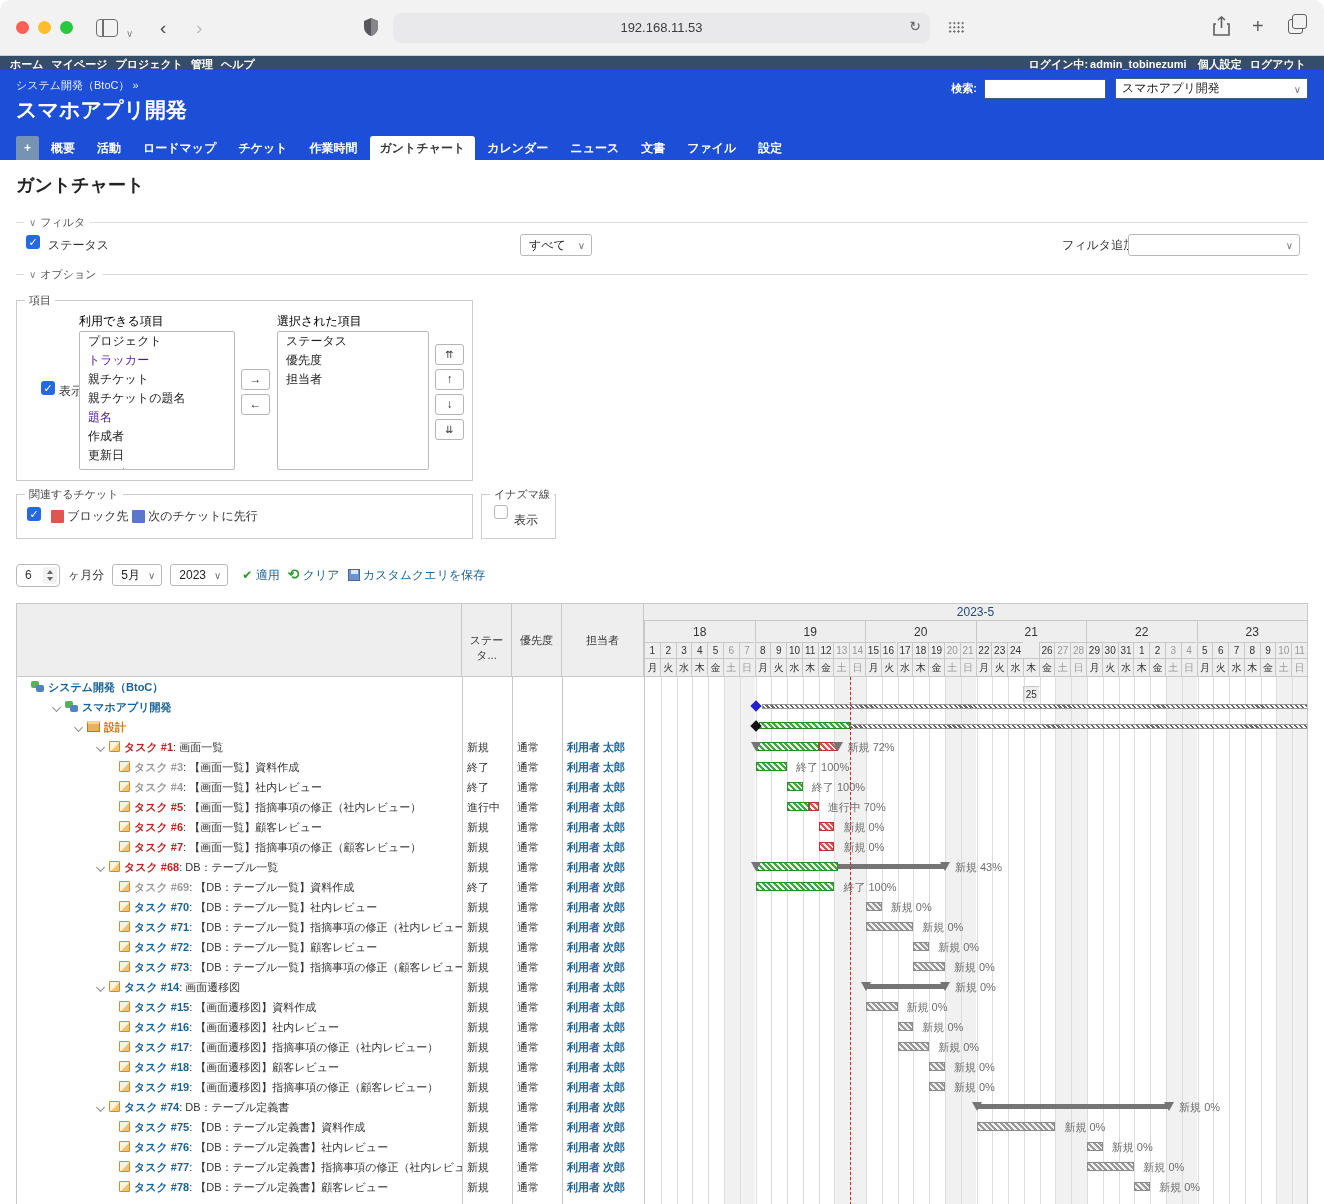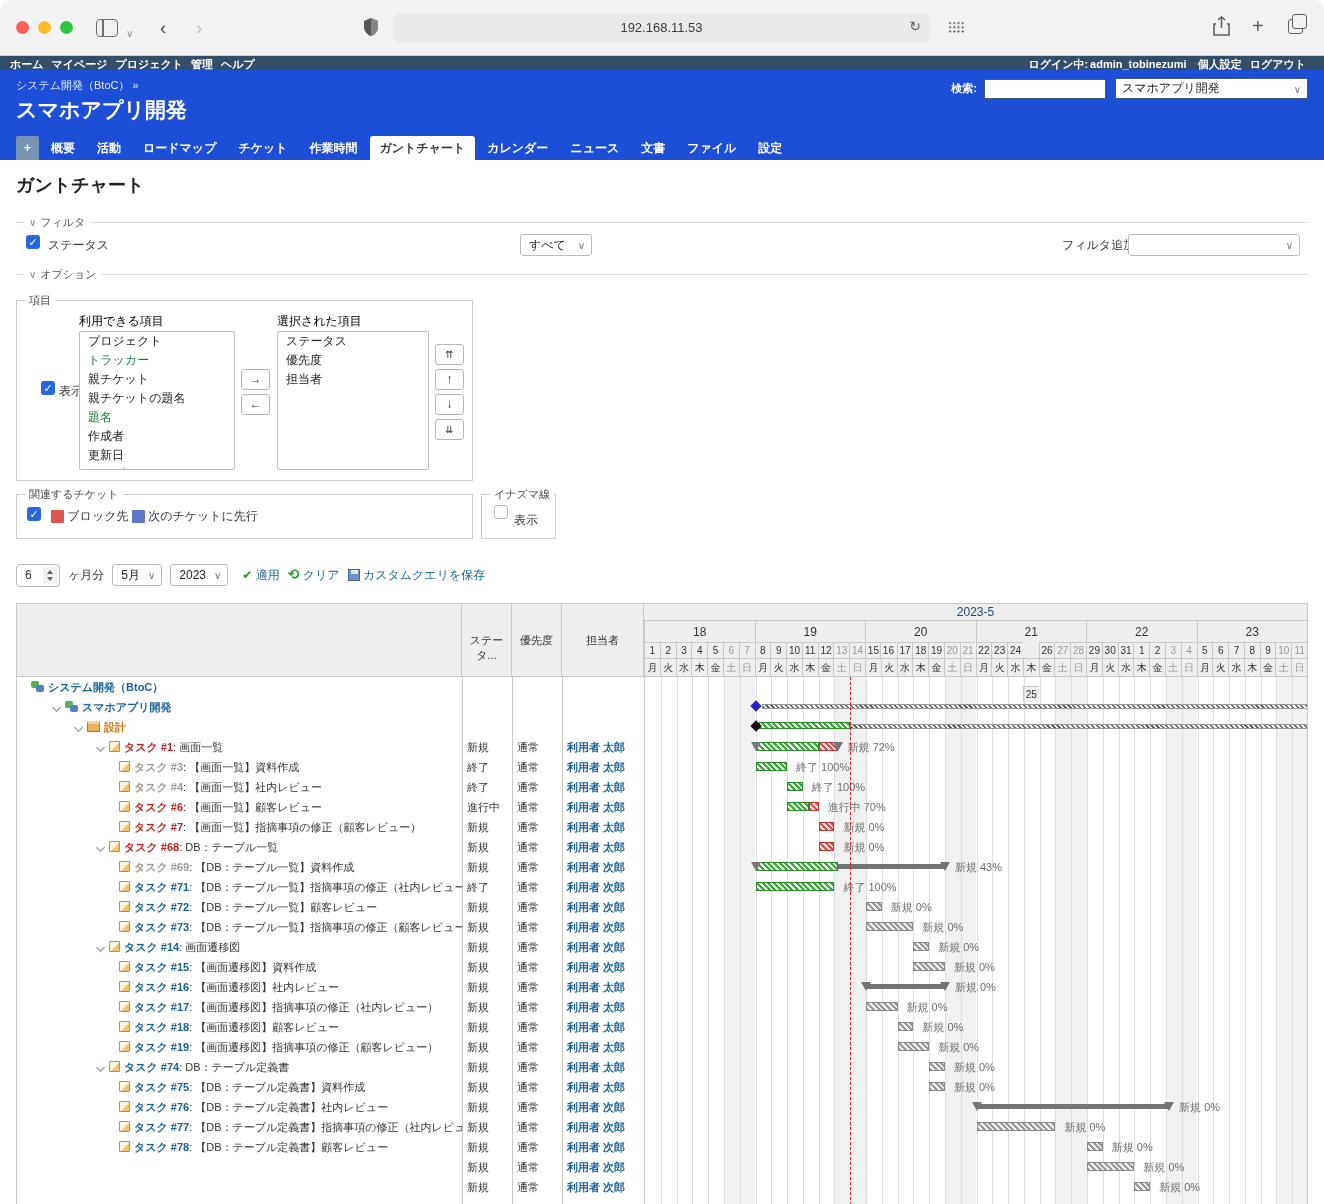--- a/index.html
+++ b/index.html
@@ -57,21 +57,21 @@
 
   .checkbox { display:inline-block; width:14px; height:14px; border-radius:3px; background:#2668e0; color:#fff; font-size:11px; line-height:14px; text-align:center; vertical-align:middle; }
   .checkbox.off { background:#fff; border:1px solid #b5b5b5; }
   .sel { position:relative; display:inline-block; background:#fff; border:1px solid #b9b9b9; border-radius:3px; font-size:12px; color:#222; line-height:20px; padding:0 18px 0 8px; height:22px; }
 
   .optbox { position:absolute; border:1px solid #ccc; background:#fff; }
   .optbox .blegend { position:absolute; top:-8px; left:8px; background:#fff; padding:0 4px; font-size:11px; color:#444; }
   .listlabel { position:absolute; font-size:12px; color:#000000; }
   .multisel { position:absolute; border:1px solid #bbb; border-radius:2px; background:#fff; overflow:hidden; font-size:12px; }
   .multisel .opt { padding:1px 8px; color:#222; line-height:17px; }
-  .multisel .opt.dis { color:#15803d; }
+  .multisel .opt.dis { color:#4c1d95; }
   .sqbtn { position:absolute; width:29px; height:21px; border:1px solid #b5b5b5; border-radius:3px; background:#fff; text-align:center; line-height:19px; font-size:12px; color:#333; cursor:pointer; }
 
   .swatch { display:inline-block; width:13px; height:13px; vertical-align:middle; border-radius:1px; }
 
   .ctrl-row { position:absolute; left:16px; top:563px; height:24px; display:flex; align-items:center; gap:8px; font-size:12px; color:#333; }
   .spinner { position:relative; width:44px; height:23px; border:1px solid #b9b9b9; border-radius:4px; background:#fff; line-height:21px; padding-left:8px; }
   .spin-btns { position:absolute; right:2px; top:2px; width:14px; height:17px; border-radius:3px; background:#f2f2f2; }
   .spin-btns::before { content:""; position:absolute; left:4px; top:3px; border-left:3px solid transparent; border-right:3px solid transparent; border-bottom:4px solid #666; }
   .spin-btns::after { content:""; position:absolute; left:4px; bottom:3px; border-left:3px solid transparent; border-right:3px solid transparent; border-top:4px solid #666; }
   .linkish { color:#1a6398; text-decoration:none; cursor:pointer; }
@@ -389,24 +389,26 @@
           </div>
         </div>
       <div class="gbody" id="gbody">
           <div class="gcol" style="left: 0px; width: 445px;">
             <div class="grow" style="padding-left: 14px;"><span class="ico-proj"></span><a class="lk-project">システム開発（BtoC）</a></div>
             <div class="grow" style="padding-left: 36px;"><span class="expander"></span><span class="ico-proj"></span><a class="lk-project">スマホアプリ開発</a></div>
             <div class="grow" style="padding-left: 58px;"><span class="expander"></span><span class="ico-pkg"></span><a class="lk-version">設計</a></div>
             <div class="grow" style="padding-left: 80px;"><span class="expander"></span><span class="ico-tkt"></span><a class="lk-red">タスク #1</a><span class="subj-text">: 画面一覧</span></div>
             <div class="grow" style="padding-left: 102px;"><span class="ico-tkt"></span><a class="lk-closed">タスク #3</a><span class="subj-text">: 【画面一覧】資料作成</span></div>
             <div class="grow" style="padding-left: 102px;"><span class="ico-tkt"></span><a class="lk-closed">タスク #4</a><span class="subj-text">: 【画面一覧】社内レビュー</span></div>
+            <div class="grow" style="padding-left: 102px;"><span class="ico-tkt"></span><a class="lk-red">タスク #5</a><span class="subj-text">: 【画面一覧】指摘事項の修正（社内レビュー）</span></div>
             <div class="grow" style="padding-left: 102px;"><span class="ico-tkt"></span><a class="lk-red">タスク #6</a><span class="subj-text">: 【画面一覧】顧客レビュー</span></div>
             <div class="grow" style="padding-left: 102px;"><span class="ico-tkt"></span><a class="lk-red">タスク #7</a><span class="subj-text">: 【画面一覧】指摘事項の修正（顧客レビュー）</span></div>
             <div class="grow" style="padding-left: 80px;"><span class="expander"></span><span class="ico-tkt"></span><a class="lk-red">タスク #68</a><span class="subj-text">: DB：テーブル一覧</span></div>
             <div class="grow" style="padding-left: 102px;"><span class="ico-tkt"></span><a class="lk-closed">タスク #69</a><span class="subj-text">: 【DB：テーブル一覧】資料作成</span></div>
+            <div class="grow" style="padding-left: 102px;"><span class="ico-tkt"></span><a class="lk-blue">タスク #70</a><span class="subj-text">: 【DB：テーブル一覧】社内レビュー</span></div>
             <div class="grow" style="padding-left: 102px;"><span class="ico-tkt"></span><a class="lk-blue">タスク #71</a><span class="subj-text">: 【DB：テーブル一覧】指摘事項の修正（社内レビュー）</span></div>
             <div class="grow" style="padding-left: 102px;"><span class="ico-tkt"></span><a class="lk-blue">タスク #72</a><span class="subj-text">: 【DB：テーブル一覧】顧客レビュー</span></div>
             <div class="grow" style="padding-left: 102px;"><span class="ico-tkt"></span><a class="lk-blue">タスク #73</a><span class="subj-text">: 【DB：テーブル一覧】指摘事項の修正（顧客レビュー）</span></div>
             <div class="grow" style="padding-left: 80px;"><span class="expander"></span><span class="ico-tkt"></span><a class="lk-blue">タスク #14</a><span class="subj-text">: 画面遷移図</span></div>
             <div class="grow" style="padding-left: 102px;"><span class="ico-tkt"></span><a class="lk-blue">タスク #15</a><span class="subj-text">: 【画面遷移図】資料作成</span></div>
             <div class="grow" style="padding-left: 102px;"><span class="ico-tkt"></span><a class="lk-blue">タスク #16</a><span class="subj-text">: 【画面遷移図】社内レビュー</span></div>
             <div class="grow" style="padding-left: 102px;"><span class="ico-tkt"></span><a class="lk-blue">タスク #17</a><span class="subj-text">: 【画面遷移図】指摘事項の修正（社内レビュー）</span></div>
             <div class="grow" style="padding-left: 102px;"><span class="ico-tkt"></span><a class="lk-blue">タスク #18</a><span class="subj-text">: 【画面遷移図】顧客レビュー</span></div>
             <div class="grow" style="padding-left: 102px;"><span class="ico-tkt"></span><a class="lk-blue">タスク #19</a><span class="subj-text">: 【画面遷移図】指摘事項の修正（顧客レビュー）</span></div>
             <div class="grow" style="padding-left: 80px;"><span class="expander"></span><span class="ico-tkt"></span><a class="lk-blue">タスク #74</a><span class="subj-text">: DB：テーブル定義書</span></div>

